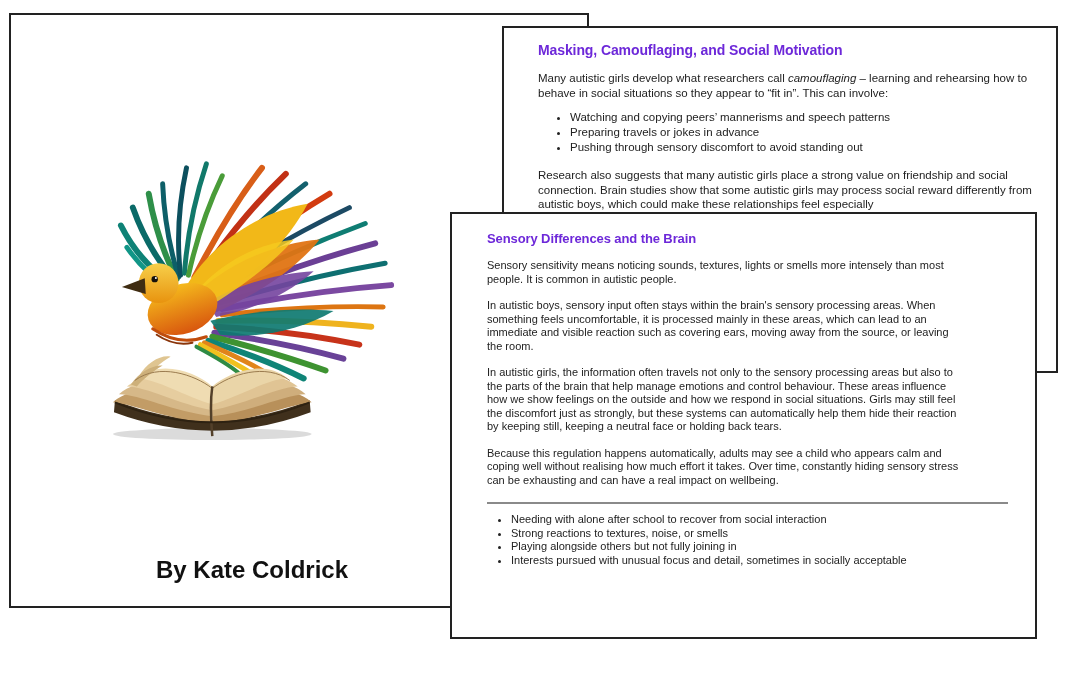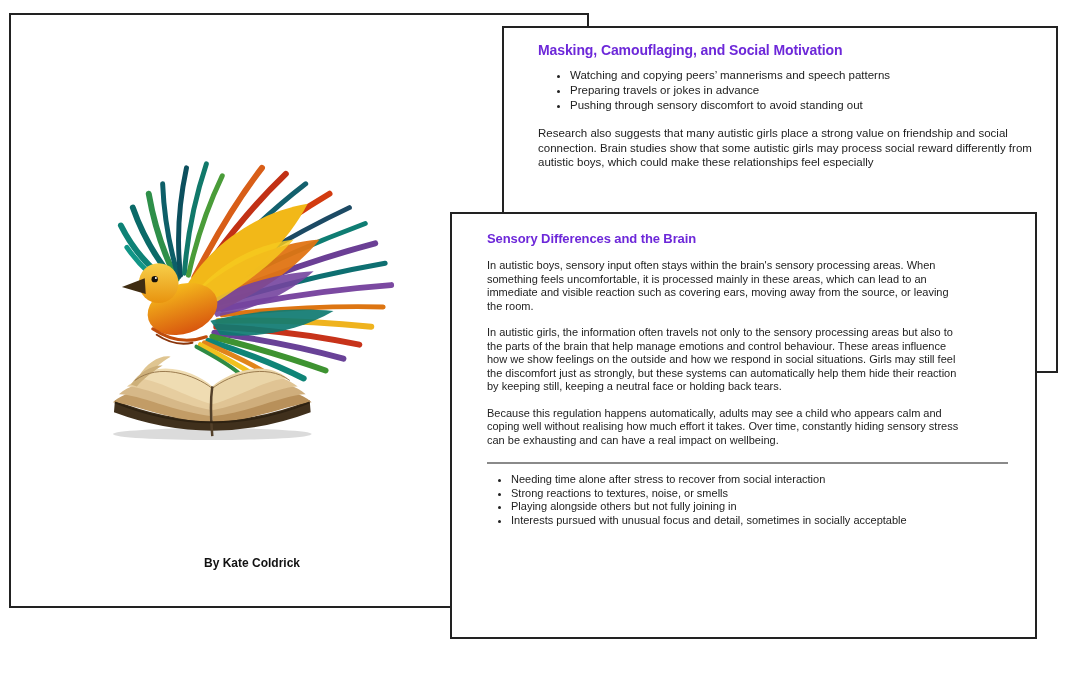--- a/index.html
+++ b/index.html
@@ -21,21 +21,21 @@
   
   .page-title { left: 9px; top: 13px; width: 580px; height: 595px; z-index: 1; }
   .page-title h1 {
     position: absolute; top: 18px; left: 0; width: 488px;
     margin: 0; text-align: center;
     font-size: 19.5px; font-weight: bold; letter-spacing: -0.2px; color: #111;
   }
   .illustration { position: absolute; left: 98px; top: 136px; width: 298px; height: 300px; }
   .author {
     position: absolute; top: 541px; left: 0; width: 482px;
-    text-align: center; font-size: 12px; font-weight: bold; color: #111;
+    text-align: center; font-size: 24px; font-weight: bold; color: #111;
   }
   
   .page-masking { left: 502px; top: 26px; width: 556px; height: 347px; z-index: 2; }
   .page-sensory { left: 450px; top: 212px; width: 587px; height: 427px; z-index: 3; }
   .doc-body { padding: 14px 0 0 34px; width: 505px; }
   .page-sensory .doc-body { padding: 17px 0 0 35px; width: 522px; }
   .doc-body h2 {
     margin: 0; font-size: 14px; font-weight: bold; color: #6d28d9; letter-spacing: -0.1px;
   }
   .page-sensory .doc-body h2 { font-size: 13px; }
@@ -141,38 +141,40 @@
         </g>
       </svg>
     </div>
 
     <div class="author">By Kate Coldrick</div>
   </section>
 
   <section class="page page-masking">
     <div class="doc-body">
       <h2>Masking, Camouflaging, and Social Motivation</h2>
+      <p><span>Many autistic girls develop what researchers call </span><em>camouflaging</em><span> – learning and rehearsing how to behave in social situations so they appear to “fit in”. This can involve:</span></p>
       <ul>
         <li>Watching and copying peers’ mannerisms and speech patterns</li>
         <li>Preparing travels or jokes in advance</li>
         <li>Pushing through sensory discomfort to avoid standing out</li>
       </ul>
       <p>Research also suggests that many autistic girls place a strong value on friendship and social connection. Brain studies show that some autistic girls may process social reward differently from autistic boys, which could make these relationships feel especially</p>
     </div>
   </section>
 
   <section class="page page-sensory">
     <div class="doc-body">
       <h2>Sensory Differences and the Brain</h2>
+      <p>Sensory sensitivity means noticing sounds, textures, lights or smells more intensely than most people. It is common in autistic people.</p>
       <p>In autistic boys, sensory input often stays within the brain's sensory processing areas. When something feels uncomfortable, it is processed mainly in these areas, which can lead to an immediate and visible reaction such as covering ears, moving away from the source, or leaving the room.</p>
       <p>In autistic girls, the information often travels not only to the sensory processing areas but also to the parts of the brain that help manage emotions and control behaviour. These areas influence how we show feelings on the outside and how we respond in social situations. Girls may still feel the discomfort just as strongly, but these systems can automatically help them hide their reaction by keeping still, keeping a neutral face or holding back tears.</p>
       <p>Because this regulation happens automatically, adults may see a child who appears calm and coping well without realising how much effort it takes. Over time, constantly hiding sensory stress can be exhausting and can have a real impact on wellbeing.</p>
       <hr>
       <ul>
-        <li>Needing time alone after stress to recover from social interaction</li>
+        <li>Needing with alone after school to recover from social interaction</li>
         <li>Strong reactions to textures, noise, or smells</li>
         <li>Playing alongside others but not fully joining in</li>
         <li>Interests pursued with unusual focus and detail, sometimes in socially acceptable</li>
       </ul>
     </div>
   </section>
 
 </div>
 
 </body></html>

